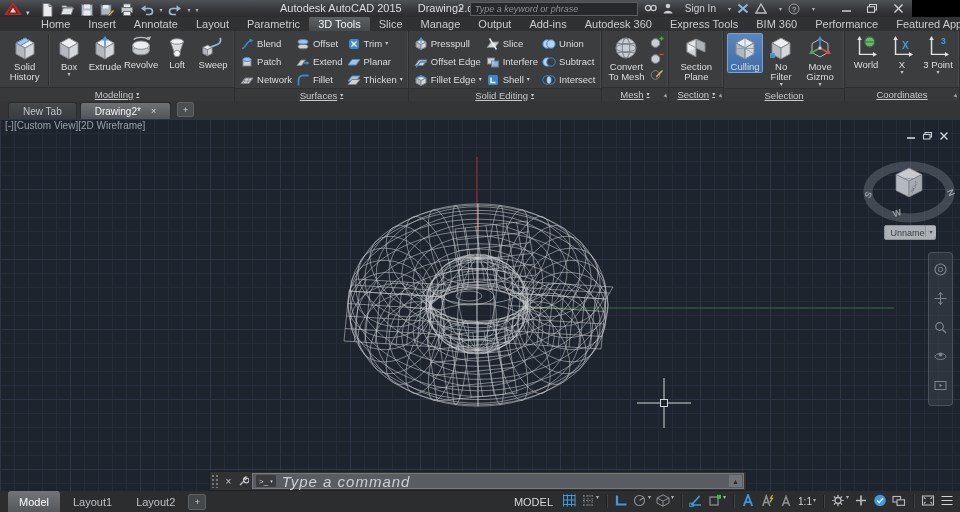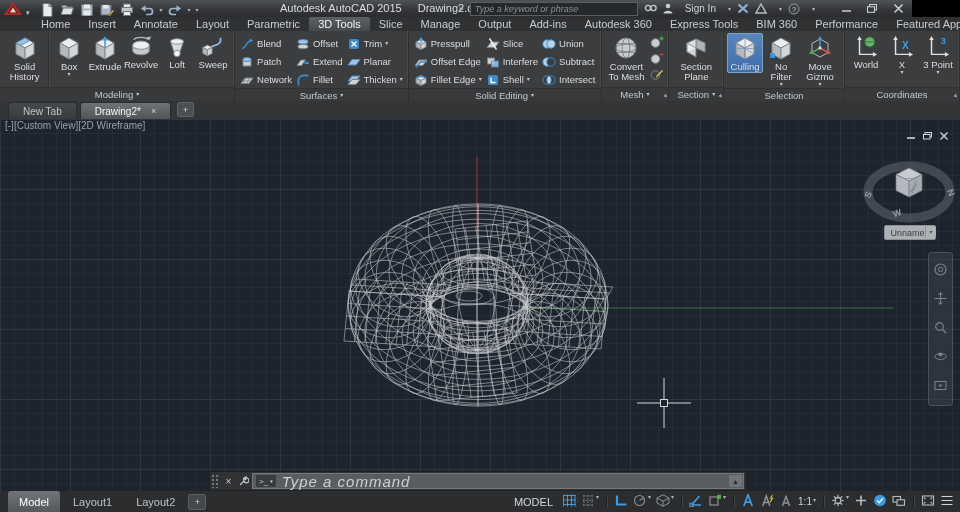--- a/index.html
+++ b/index.html
@@ -20,21 +20,21 @@
   .wbtns{display:flex;gap:4px;margin-left:14px;}
   .wbtn{width:22px;height:15px;display:flex;align-items:center;justify-content:center;}
   
   .ribbontabs{position:absolute;top:17px;left:0;width:960px;height:14px;background:#2f3133;display:flex;align-items:flex-end;padding-left:32px;z-index:29;}
   .rtab{font-size:11px;color:#c9ccce;padding:0 9px;height:14px;line-height:14px;white-space:nowrap;}
   .rtab.active{background:linear-gradient(#5d6164,#46494c);color:#f2f4f5;border-radius:2px 2px 0 0;}
   
   .ribbon{position:absolute;top:31px;left:0;width:960px;height:70px;background:#3b3d3f;display:flex;z-index:28;}
   .rpanel{position:relative;height:70px;display:flex;flex-direction:column;border-right:1px solid #2c2e30;box-shadow:inset -1px 0 0 #47494b;}
   .rcontent{flex:1;display:flex;align-items:flex-start;padding:2px 3px 0 3px;}
-  .rfooter{height:13px;background:#37393b;border-top:1px solid #2e3032;color:#c6c9cb;font-size:9.5px;display:flex;align-items:center;justify-content:center;gap:3px;position:relative;padding:0 8px;white-space:nowrap;}
+  .rfooter{height:13px;background:#37393b;border-top:1px solid #2e3032;color:#c6c9cb;font-size:9.5px;display:flex;align-items:center;justify-content:center;gap:3px;position:relative;padding:0 8px;white-space:nowrap;text-decoration:underline;}
   .launcher{position:absolute;right:1px;bottom:2px;font-size:7px;color:#9fa3a7;transform:rotate(-45deg);line-height:6px;}
   .rbig{display:flex;flex-direction:column;align-items:center;min-width:30px;padding:1px 2px 0;border:1px solid transparent;}
   .rbig .rlbl{font-size:9.5px;color:#dcdee0;text-align:center;line-height:10px;margin-top:1px;max-width:48px;white-space:pre-line;}
   .rbig.ractive{background:linear-gradient(#5a86bd,#3d6ca8);border:1px solid #7aa0cc;border-radius:2px;}
   .rsep{width:1px;align-self:stretch;background:#2c2e30;box-shadow:1px 0 0 #47494b;margin:1px 2px;}
   .rcol{display:flex;flex-direction:column;gap:1px;padding-top:2px;}
   .rsmall{display:flex;align-items:center;gap:3px;height:17px;font-size:9.5px;color:#dcdee0;padding:0 2px;white-space:nowrap;}
   .rcaret{font-size:6px;color:#c6c9cb;line-height:5px;}
   .ricon{display:flex;align-items:center;justify-content:center;}
   .meshcol{display:flex;flex-direction:column;gap:2px;padding:2px 1px 0 2px;}

